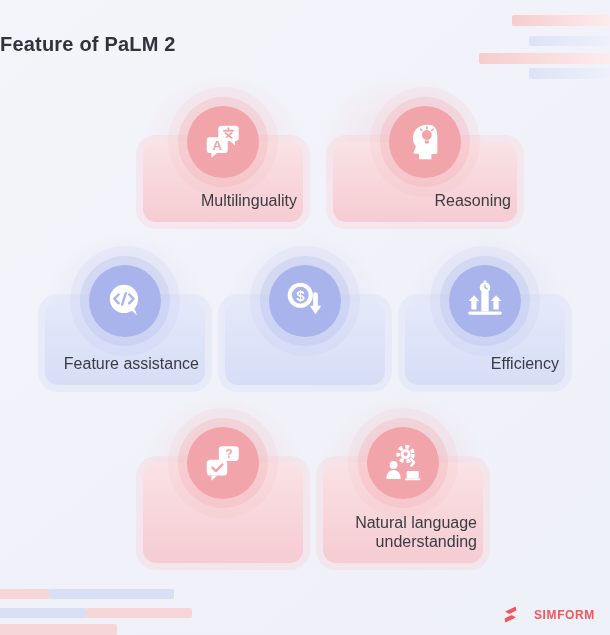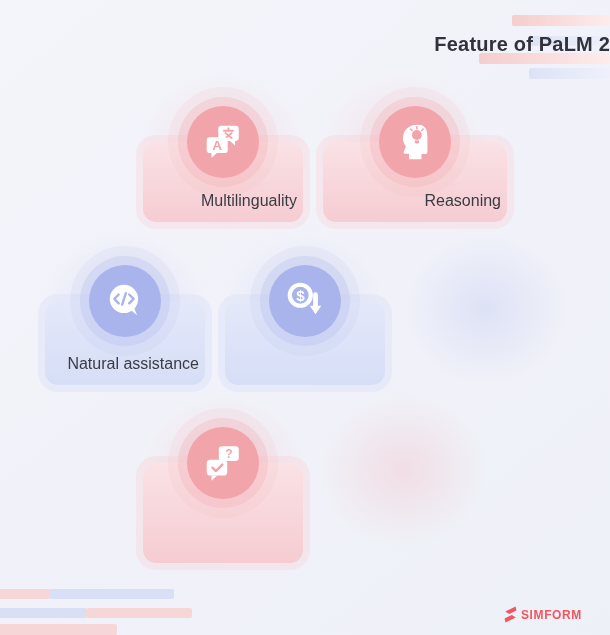--- a/index.html
+++ b/index.html
@@ -13,21 +13,21 @@
     background:
       radial-gradient(120px 110px at 223px 150px, rgba(244,176,184,.30), rgba(244,176,184,0) 70%),
       radial-gradient(120px 110px at 403px 150px, rgba(244,176,184,.30), rgba(244,176,184,0) 70%),
       radial-gradient(120px 110px at 125px 308px, rgba(173,185,238,.28), rgba(173,185,238,0) 70%),
       radial-gradient(120px 110px at 305px 308px, rgba(173,185,238,.28), rgba(173,185,238,0) 70%),
       radial-gradient(120px 110px at 485px 308px, rgba(173,185,238,.28), rgba(173,185,238,0) 70%),
       radial-gradient(120px 110px at 223px 470px, rgba(244,176,184,.30), rgba(244,176,184,0) 70%),
       radial-gradient(120px 110px at 403px 470px, rgba(244,176,184,.30), rgba(244,176,184,0) 70%);
   }
   .title{
-    position:absolute;top:33px;left:0;width:100%;text-align:right;z-index:2;
+    position:absolute;top:33px;left:0;width:100%;text-align:left;z-index:2;
     font-size:20px;font-weight:700;color:#32323c;letter-spacing:.2px;
   }
   .card{position:absolute;border-radius:13px;z-index:1;}
   .card.pink{
     background:linear-gradient(180deg,#fae2e5 0%,#f5ccd2 100%);
     box-shadow:0 0 0 7px rgba(248,213,218,.40);
   }
   .card.blue{
     background:linear-gradient(180deg,#e4e8fa 0%,#d6def6 100%);
     box-shadow:0 0 0 7px rgba(219,225,247,.45);
@@ -50,21 +50,21 @@
     font-size:16px;line-height:1.2;color:#3b3b44;
   }
   
   .bar{position:absolute;border-radius:2px;z-index:1;}
   .tr-pink{background:linear-gradient(90deg,#f6cdcd,#fdecec);}
   .tr-blue{background:linear-gradient(90deg,#dde3f6,#eef1fb);}
   .bl-pink{background:#f7d6d8;}
   .bl-blue{background:#d9e0f5;}
   .logo{
     position:absolute;left:503px;top:606px;z-index:2;
-    display:flex;align-items:center;gap:3px;
+    display:flex;align-items:center;gap:16px;
   }
   .logo-text{
     font-size:12px;font-weight:800;color:#f2555c;letter-spacing:.6px;
   }
 </style>
 </head>
 <body>
 
 <div class="canvas">
   <div class="bg-glows"></div>
@@ -88,21 +88,21 @@
             <path d="M28.3 11.4 L22.3 16.3"></path>
         </g>
         <rect x="4.5" y="15.5" width="20" height="15" rx="3" fill="#fff"></rect>
         <path d="M9 30 v5 l5.8 -5 z" fill="#fff"></path>
         <text x="14.5" y="27.2" font-size="13" font-weight="bold" fill="#f2a4ab" text-anchor="middle" font-family="Liberation Sans, sans-serif">A</text>
       </svg>
     </div>
     <div class="label">Multilinguality</div>
   </div>
 
-  <div class="card pink" style="left:323px;top:142px;width:184px;height:80px">
+  <div class="card pink" style="left:333px;top:142px;width:184px;height:80px">
     <div class="badge pink-badge">
       <svg width="42" height="42" viewBox="0 0 40 40">
         <path fill="#fff" d="M22.5 3.5 C13.5 3.5 8.5 9.5 8.5 16.5 c0 3.3 1.2 5.9 2.9 7.9 L9.2 29.5 c-.3 .9 .3 1.8 1.3 1.8 h3.8 v5.2 h11.8 v-5 h3.4 c1.3 0 2.3 -1 2.3 -2.3 V16 C31.8 8 30 3.5 22.5 3.5 Z"></path>
         <circle cx="21.8" cy="13.3" r="4.7" fill="#f2a4ab"></circle>
         <path d="M19.8 18.6 h4 v1.6 a1.2 1.2 0 0 1 -1.2 1.2 h-1.6 a1.2 1.2 0 0 1 -1.2 -1.2 z" fill="#f2a4ab"></path>
         <g stroke="#f2a4ab" stroke-width="1.5" stroke-linecap="round">
           <path d="M21.8 5.4 v2"></path>
             <path d="M15.8 7.6 l1.4 1.4"></path>
             <path d="M27.8 7.6 l-1.4 1.4"></path>
         </g>
@@ -116,48 +116,80 @@
       <svg width="42" height="42" viewBox="0 0 40 40">
         <circle cx="19" cy="18" r="13.5" fill="#fff"></circle>
         <path d="M25.5 28.5 L31.5 33.5 L28.5 26 z" fill="#fff"></path>
         <g stroke="#a9b4ec" stroke-width="2.3" stroke-linecap="round" stroke-linejoin="round" fill="none">
           <path d="M14 13.8 L9.8 18 L14 22.2"></path>
           <path d="M24 13.8 L28.2 18 L24 22.2"></path>
           <path d="M20.8 12.6 L17.3 23.4"></path>
         </g>
       </svg>
     </div>
-    <div class="label">Natural assistance</div>
+    <div class="label">Feature assistance</div>
   </div>
 
   <div class="card blue" style="left:225px;top:301px;width:160px;height:84px">
     <div class="badge blue-badge">
       <svg width="42" height="42" viewBox="0 0 40 40">
         <circle cx="15.5" cy="14.5" r="10" fill="none" stroke="#fff" stroke-width="4"></circle>
         <text x="15.6" y="19.6" font-size="14.5" font-weight="bold" fill="#fff" text-anchor="middle" font-family="Liberation Sans, sans-serif">$</text>
         <path d="M30 14 v12" stroke="#fff" stroke-width="4.5" stroke-linecap="round"></path>
         <path d="M24.5 24.5 h11 L30 32.5 z" fill="#fff"></path>
       </svg>
     </div>
   </div>
 
+  <div class="card blue" style="left:405px;top:301px;width:160px;height:84px">
+    <div class="badge blue-badge">
+      <svg width="42" height="42" viewBox="0 0 40 40">
+        <rect x="4" y="30" width="32" height="3" rx="1.5" fill="#fff"></rect>
+        <rect x="16.5" y="11.5" width="7" height="18.5" fill="#fff"></rect>
+        <rect x="18.8" y="0.5" width="2.4" height="2.2" rx="0.6" fill="#fff"></rect>
+        <circle cx="20" cy="7.2" r="5" fill="#fff"></circle>
+        <g stroke="#a9b4ec" stroke-width="1.3" stroke-linecap="round" fill="none">
+          <path d="M20 7.2 v-2.6"></path>
+            <path d="M20 7.2 l2 1.2"></path>
+        </g>
+        <path d="M9.5 14.5 L14.5 20 H12 v8 H7 v-8 H4.5 z" fill="#fff"></path>
+        <path d="M30.5 14.5 L35.5 20 H33 v8 H28 v-8 H25.5 z" fill="#fff"></path>
+      </svg>
+    </div>
+    <div class="label">Efficiency</div>
+  </div>
 
   <div class="card pink" style="left:143px;top:463px;width:160px;height:100px">
     <div class="badge pink-badge">
       <svg width="42" height="42" viewBox="0 0 40 40">
         <rect x="16" y="4" width="19" height="14" rx="3" fill="#fff"></rect>
         <path d="M21.5 17.5 l-5.2 5 v-5 z" fill="#fff"></path>
         <text x="25.6" y="15" font-size="11.5" font-weight="bold" fill="#f2a4ab" text-anchor="middle" font-family="Liberation Sans, sans-serif">?</text>
         <rect x="4.5" y="17" width="19.5" height="15" rx="3.5" fill="#fff"></rect>
         <path d="M9 32 v4.8 l5.5 -4.8 z" fill="#fff"></path>
         <path d="M10 24.5 l3.2 3.2 6.2 -6.2" stroke="#f2a4ab" stroke-width="2.3" stroke-linecap="round" stroke-linejoin="round" fill="none"></path>
       </svg>
     </div>
   </div>
 
+  <div class="card pink" style="left:323px;top:463px;width:160px;height:100px">
+    <div class="badge pink-badge">
+      <svg width="42" height="42" viewBox="0 0 40 40">
+        <circle cx="22.5" cy="11.5" r="7" fill="none" stroke="#fff" stroke-width="3.6" stroke-dasharray="3.6 2.9"></circle>
+        <circle cx="22.5" cy="11.5" r="4.8" fill="#fff"></circle>
+        <circle cx="22.5" cy="11.5" r="2" fill="#f2a4ab"></circle>
+        <path d="M27.5 16 l3 3.5 -2.5 3" stroke="#fff" stroke-width="2.4" stroke-linecap="round" stroke-linejoin="round" fill="none"></path>
+        <circle cx="11" cy="21.8" r="3.7" fill="#fff"></circle>
+        <path d="M4.2 35.2 c0 -6.2 3.6 -8.6 6.8 -8.6 s6.8 2.4 6.8 8.6 z" fill="#fff"></path>
+        <rect x="23.5" y="27.5" width="11.5" height="6.8" rx="1.2" fill="#fff"></rect>
+        <rect x="21.8" y="34.6" width="14.8" height="1.8" rx="0.9" fill="#fff"></rect>
+      </svg>
+    </div>
+    <div class="label">Natural language understanding</div>
+  </div>
 
   <div class="bar bl-pink" style="left:0;top:589px;width:49px;height:10px;border-radius:0 0 0 0"></div>
   <div class="bar bl-blue" style="left:49px;top:589px;width:125px;height:10px"></div>
   <div class="bar bl-blue" style="left:0;top:608px;width:86px;height:10px;border-radius:0"></div>
   <div class="bar bl-pink" style="left:86px;top:608px;width:106px;height:10px"></div>
   <div class="bar bl-pink" style="left:0;top:624px;width:117px;height:11px;border-radius:0 2px 2px 0"></div>
 
   <div class="logo">
     <span style="display:flex">
       <svg width="15" height="17" viewBox="0 0 15 17">

